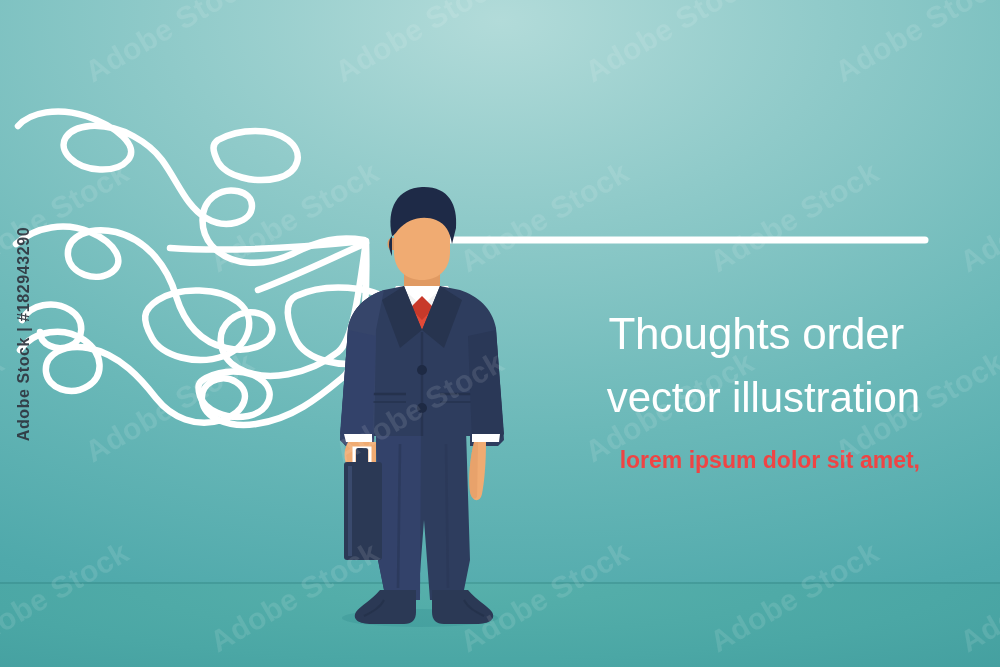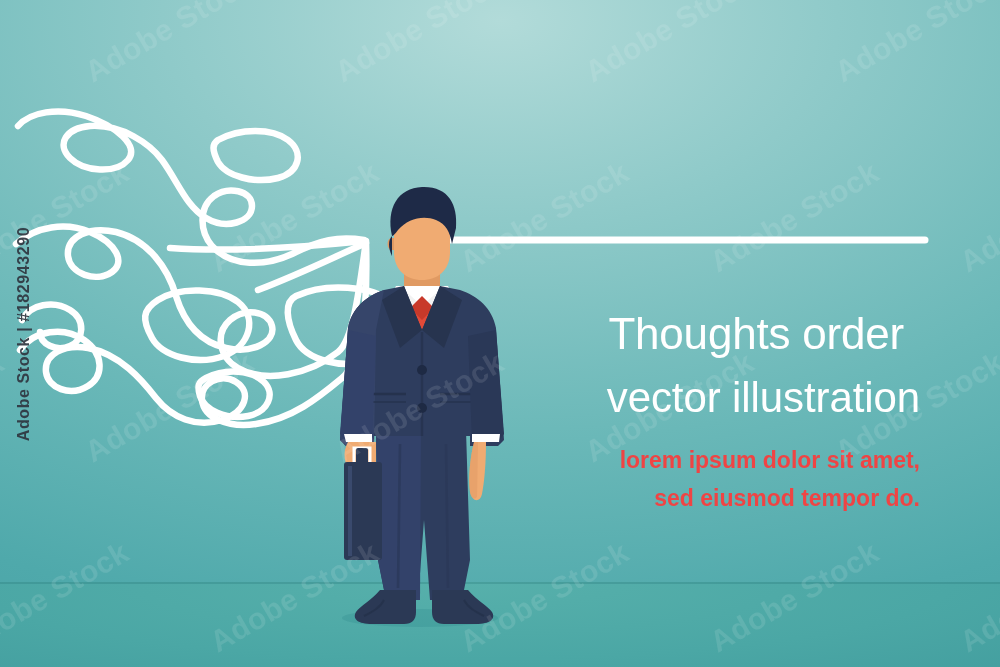--- a/index.html
+++ b/index.html
@@ -289,21 +289,20 @@
       <path d="M350,466 L350,556" stroke="#3a4a6d" stroke-width="4" fill="none"></path>
       <rect x="356" y="448" width="12" height="16" rx="2" fill="#2b3955"></rect>
     </g>
   </svg>
 
   <div class="copy">
     <h1 class="headline">Thoughts order</h1>
     <h2 class="subhead">vector illustration</h2>
     <div class="body-copy">
       <div>lorem ipsum dolor sit amet,</div>
-      <div>sed  eiusmod tempor do.</div>
     </div>
   </div>
 
   <div class="watermarks">
       <div class="wm" style="left: -55px; top: 130px;">Adobe Stock</div>
       <div class="wm" style="left: 195px; top: 130px;">Adobe Stock</div>
       <div class="wm" style="left: 445px; top: 130px;">Adobe Stock</div>
       <div class="wm" style="left: 695px; top: 130px;">Adobe Stock</div>
       <div class="wm" style="left: 945px; top: 130px;">Adobe Stock</div>
       <div class="wm" style="left: 70px; top: 320px;">Adobe Stock</div>

